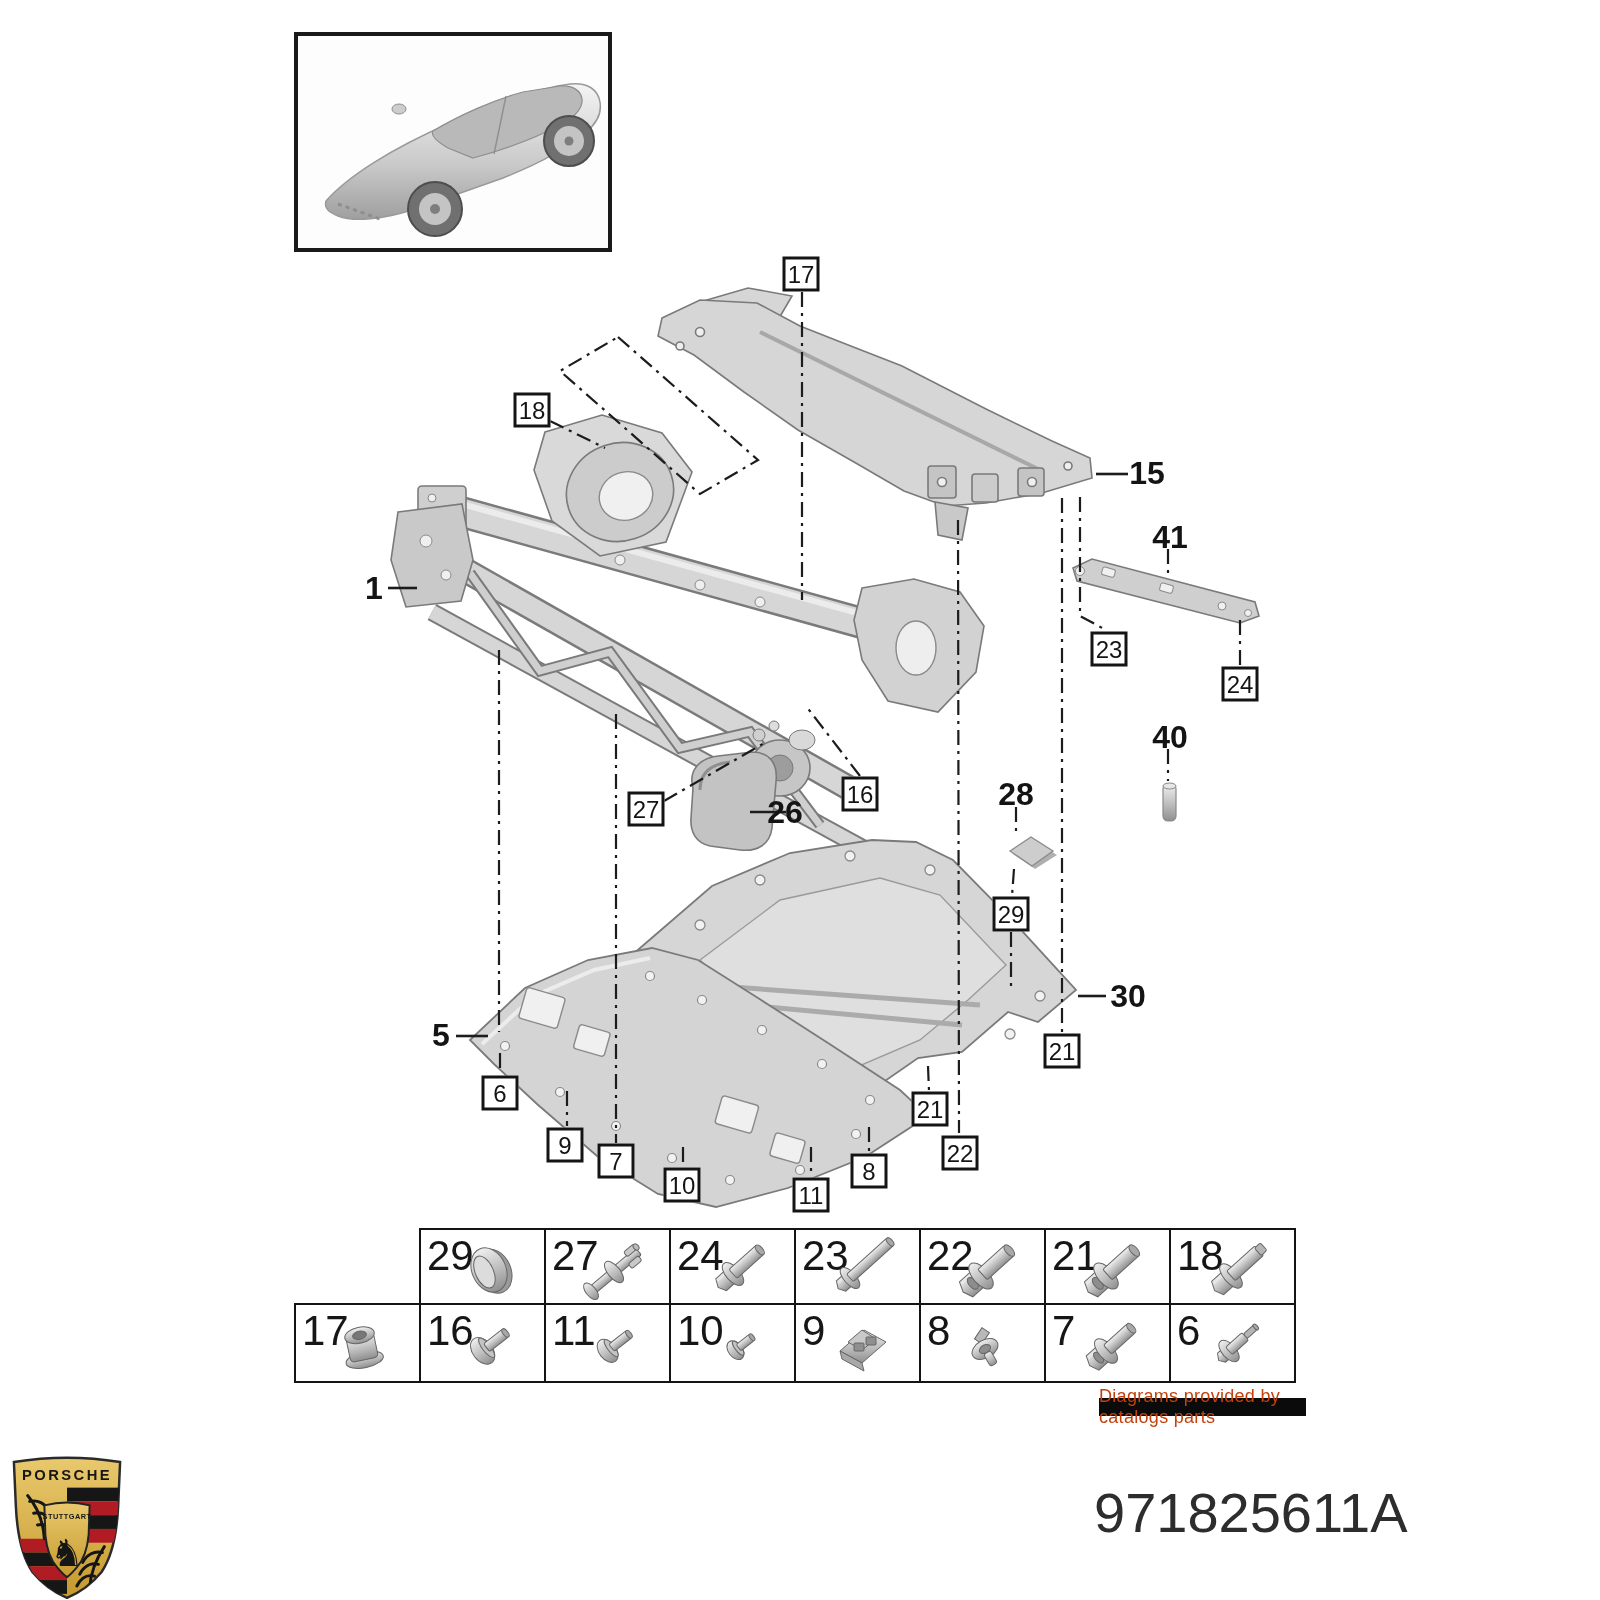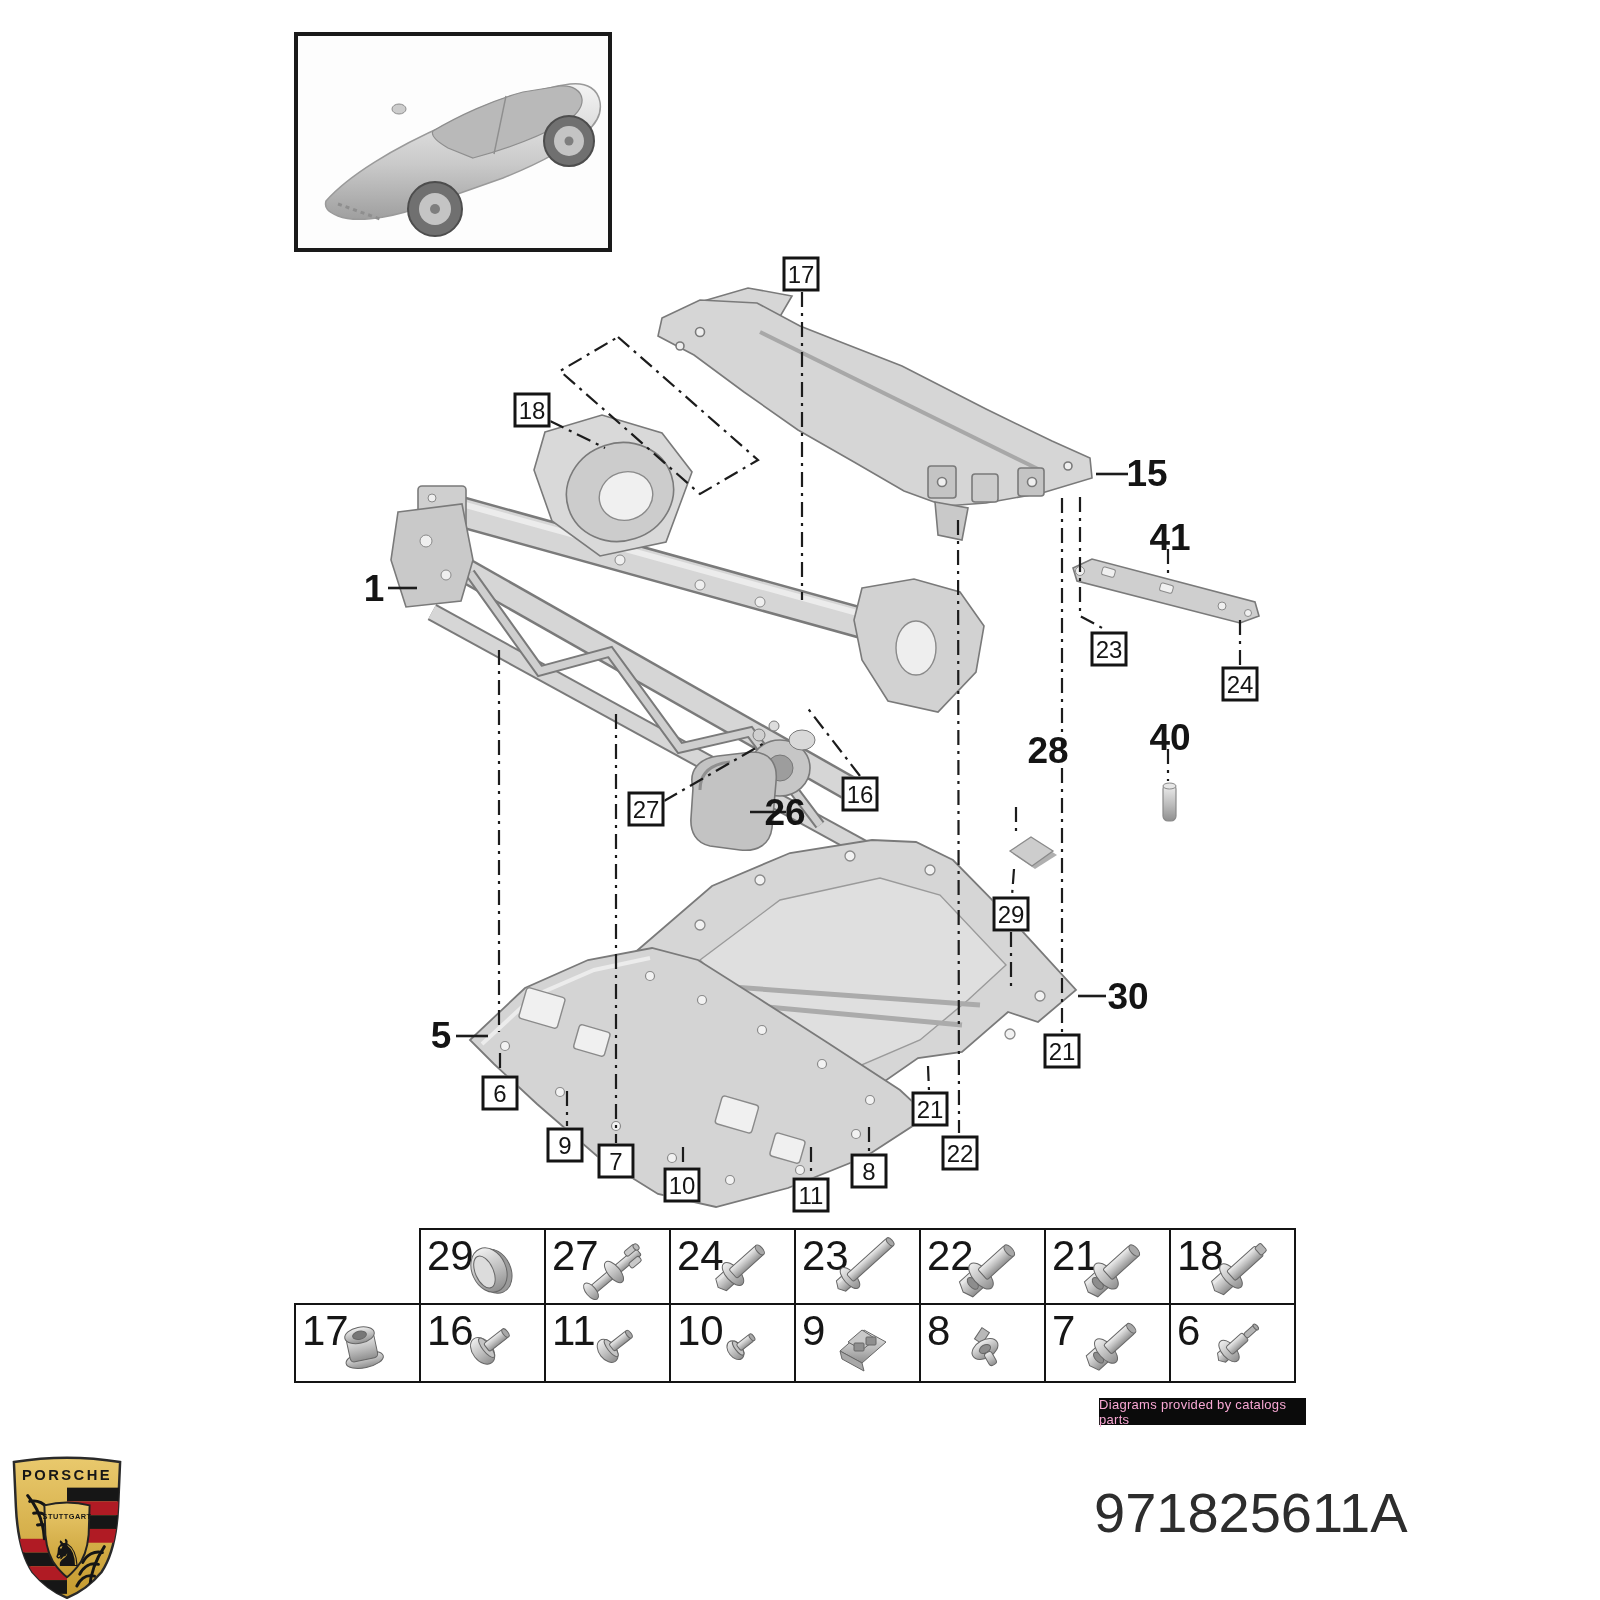--- a/index.html
+++ b/index.html
@@ -7,30 +7,30 @@
          font-family:"Liberation Sans",sans-serif;}
   #diagram-svg{position:absolute;left:0;top:0;z-index:1;}
   
   #car-box{position:absolute;left:294px;top:32px;width:318px;height:220px;
            border:4px solid #1a1a1a;box-sizing:border-box;background:#fdfdfd;z-index:2;}
   
   .co{position:absolute;transform:translate(-50%,-50%);color:#141414;z-index:5;
       display:flex;align-items:center;justify-content:center;line-height:1;}
   .co.boxed{width:37px;height:35px;background:#fff;border:3px solid #141414;
             box-sizing:border-box;font-size:24px;font-weight:400;}
-  .co.plain{font-size:37px;font-weight:700;background:transparent;}
+  .co.plain{font-size:32px;font-weight:700;background:transparent;}
   
   .ftable{position:absolute;border-collapse:collapse;z-index:3;background:#fff;}
   .ftable td{border:2.5px solid #141414;width:125px;height:78px;box-sizing:border-box;
              padding:0;vertical-align:top;position:relative;background:#fff;}
   .fnum{position:absolute;left:6px;top:2px;font-size:42px;font-weight:400;color:#161616;}
   .ficon{position:absolute;right:1px;bottom:0px;}
   
-  #badge{position:absolute;left:1099px;top:1398px;width:207px;height:27px;z-index:4;
-         background:#0b0b0b;color:#f9a8d4;font-size:13px;display:flex;
+  #badge{position:absolute;left:1099px;top:1398px;width:207px;height:18px;z-index:4;
+         background:#0b0b0b;color:#c2410c;font-size:18px;display:flex;
          align-items:center;justify-content:center;letter-spacing:.3px;}
   
   #part-number{position:absolute;left:1094px;top:1480px;font-size:56px;font-weight:400;
                color:#2d2d2d;letter-spacing:0;z-index:4;white-space:nowrap;}
   #crest{position:absolute;left:8px;top:1452px;z-index:4;}
 </style>
 </head>
 <body>
 
 <div id="stage">
@@ -472,16 +472,16 @@
     <div class="co boxed" style="left: 565px; top: 1145px;">9</div>
     <div class="co boxed" style="left: 616px; top: 1161px;">7</div>
     <div class="co boxed" style="left: 682px; top: 1185px;">10</div>
     <div class="co boxed" style="left: 811px; top: 1195px;">11</div>
     <div class="co boxed" style="left: 869px; top: 1171px;">8</div>
     <div class="co plain" style="left: 374px; top: 588px;">1</div>
     <div class="co plain" style="left: 1147px; top: 473px;">15</div>
     <div class="co plain" style="left: 1170px; top: 537px;">41</div>
     <div class="co plain" style="left: 1170px; top: 737px;">40</div>
     <div class="co plain" style="left: 785px; top: 812px;">26</div>
-    <div class="co plain" style="left: 1016px; top: 750px; margin-left: 32px;">28</div>
+    <div class="co plain" style="left: 1016px; top: 794px;">28</div>
     <div class="co plain" style="left: 1128px; top: 996px;">30</div>
     <div class="co plain" style="left: 441px; top: 1035px;">5</div>
   </div>
 
 </body></html>

